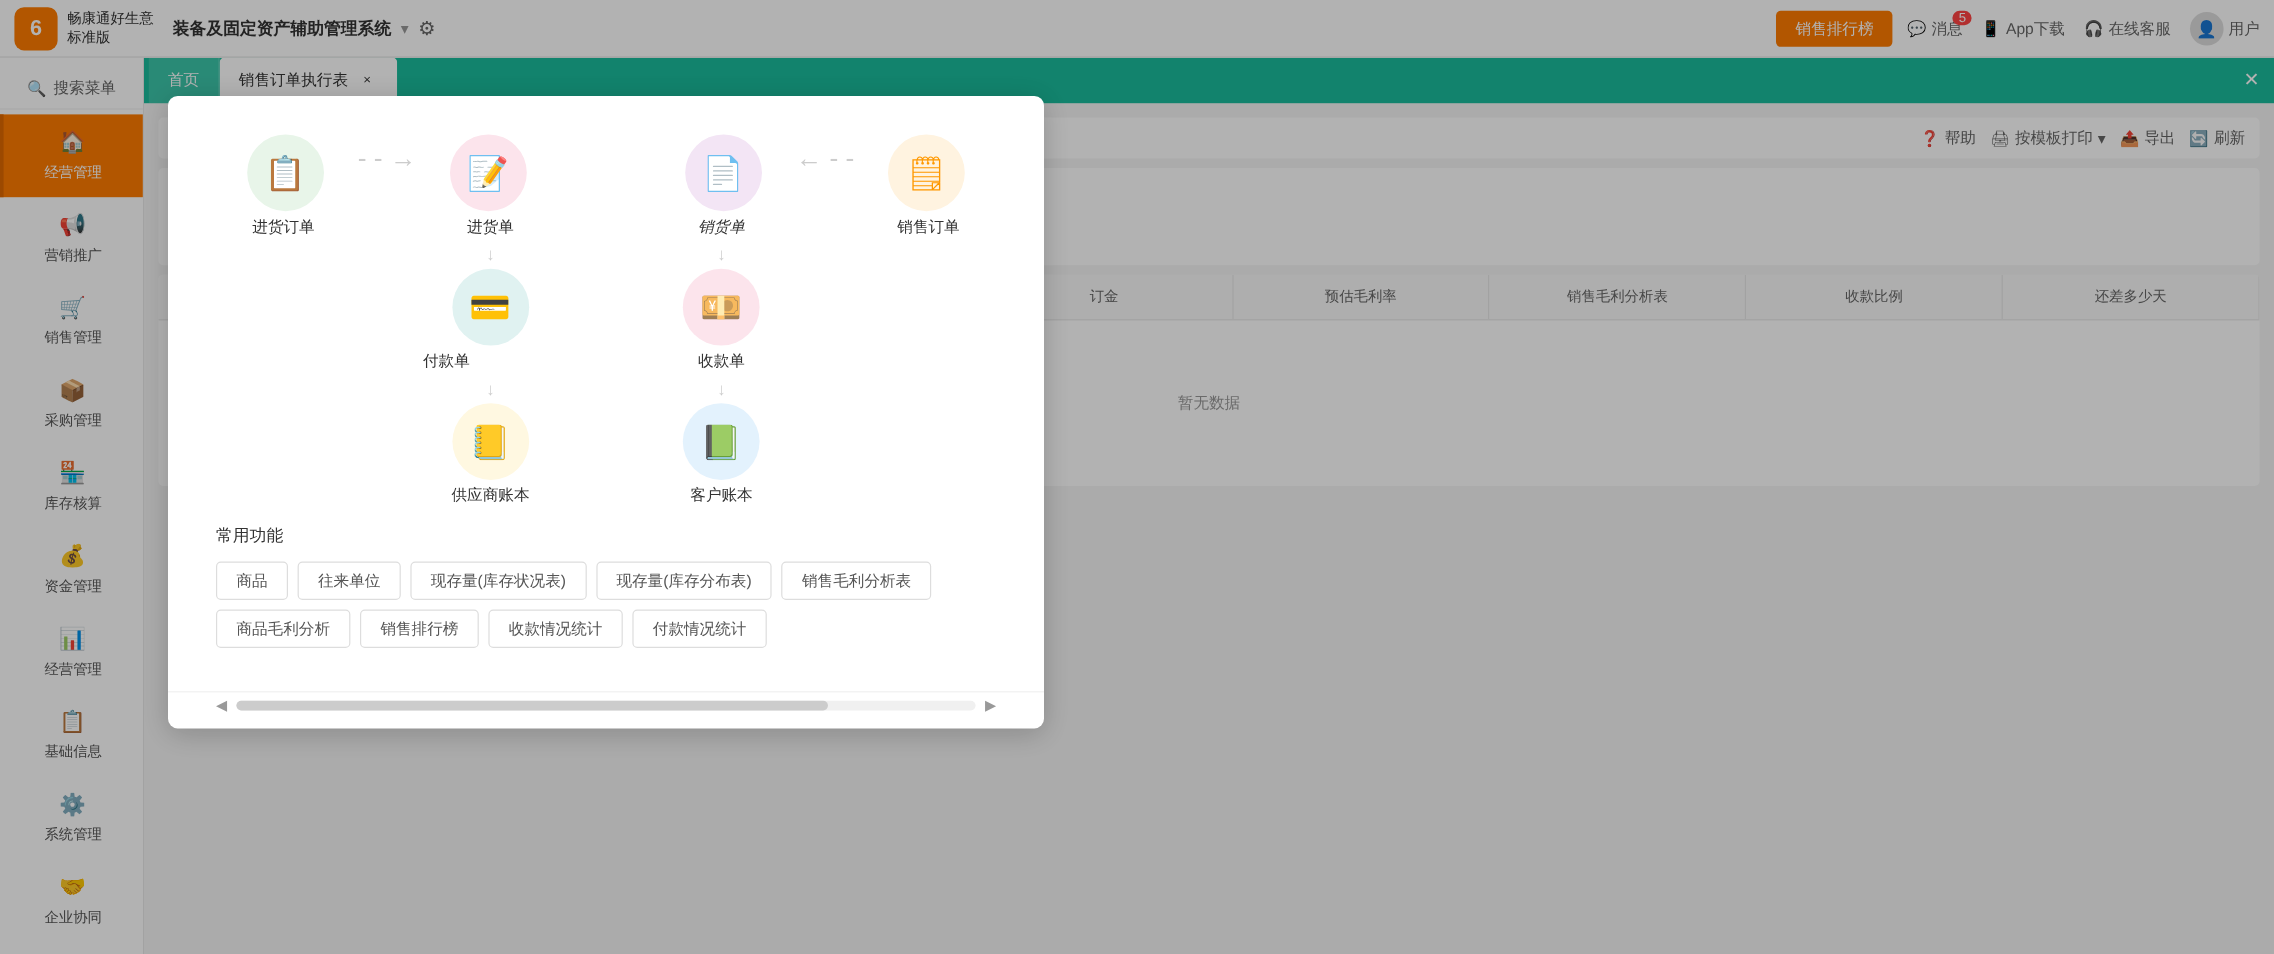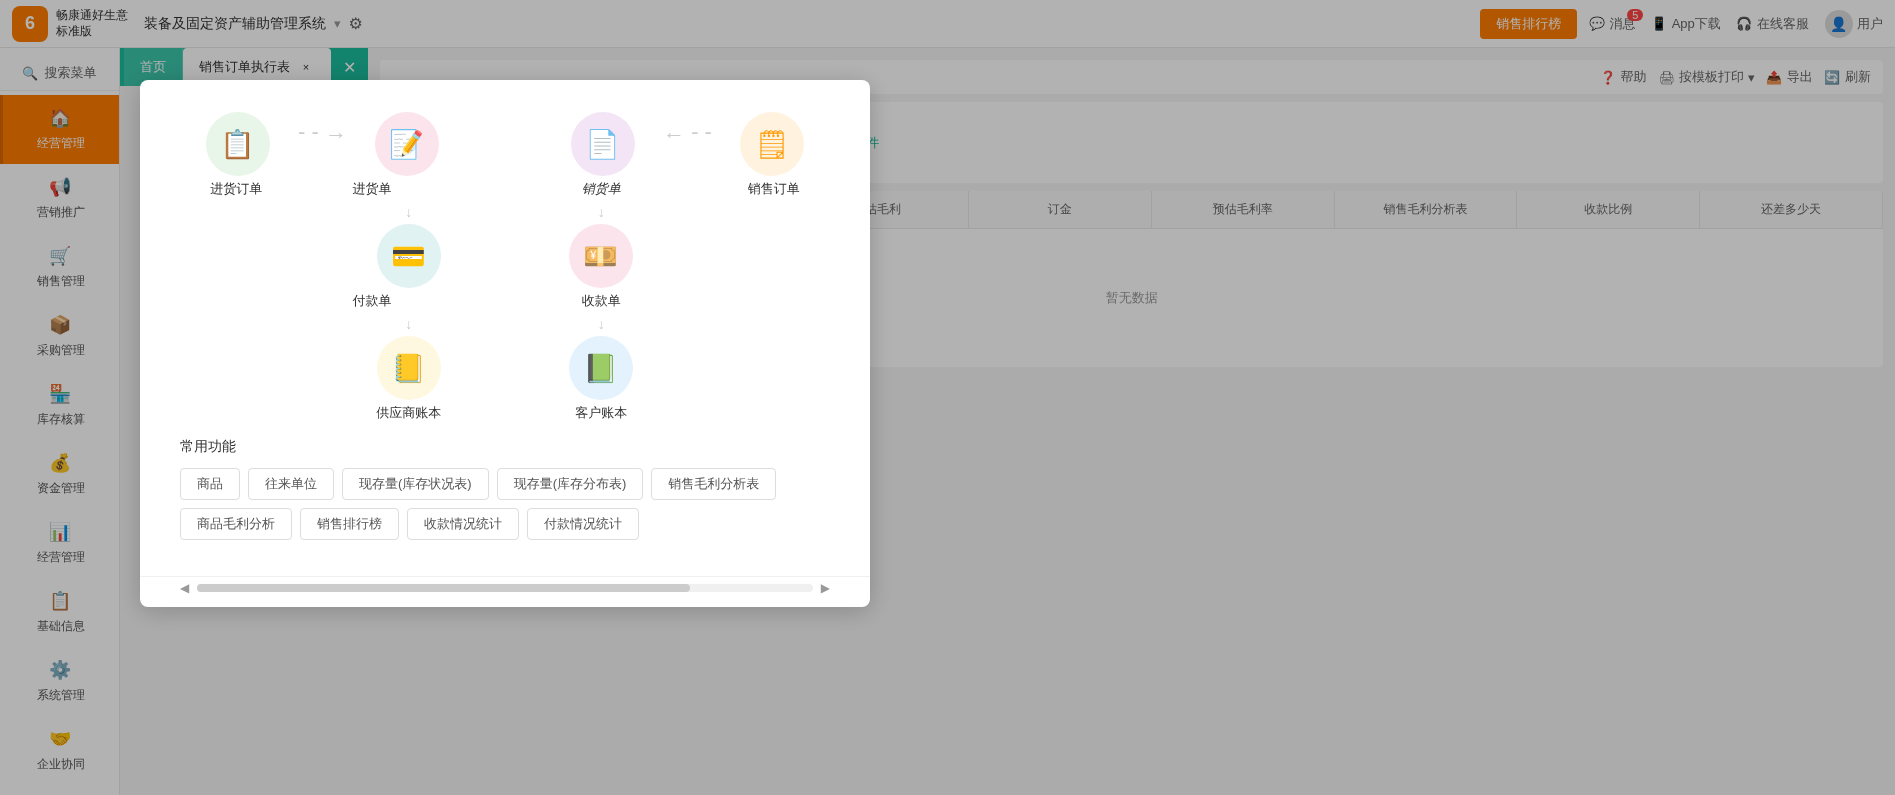--- a/index.html
+++ b/index.html
@@ -4,41 +4,41 @@
   <style>
     * { box-sizing: border-box; margin: 0; padding: 0; }
     body { font-family: 'Microsoft YaHei', Arial, sans-serif; font-size: 13px; background: #f0f2f5; overflow: hidden; width: 1895px; height: 795px; }
 
     
     .header { display: flex; align-items: center; height: 48px; background: #fff; border-bottom: 1px solid #e8e8e8; padding: 0 12px; gap: 12px; position: relative; z-index: 100; }
     .logo-area { display: flex; align-items: center; gap: 8px; width: 120px; }
     .logo-icon { width: 36px; height: 36px; background: #ff7c00; border-radius: 8px; display: flex; align-items: center; justify-content: center; color: white; font-size: 18px; font-weight: bold; }
     .logo-text { font-size: 12px; color: #333; line-height: 1.3; }
     .system-title { flex: 1; display: flex; align-items: center; gap: 8px; }
-    .system-name { font-size: 14px; color: #333; font-weight: 400; }
+    .system-name { font-size: 14px; color: #333; font-weight: 700; }
     .system-dropdown { color: #999; cursor: pointer; }
     .trial-btn { background: #ff7c00; color: white; border: none; padding: 6px 16px; border-radius: 4px; cursor: pointer; font-size: 13px; }
     .header-right { display: flex; align-items: center; gap: 16px; margin-left: auto; }
     .header-right-item { display: flex; align-items: center; gap: 4px; color: #666; cursor: pointer; font-size: 13px; position: relative; }
     .badge { background: #ff4444; color: white; border-radius: 10px; padding: 0 5px; font-size: 11px; position: absolute; top: -6px; right: -8px; min-width: 16px; text-align: center; }
     .user-avatar { width: 28px; height: 28px; border-radius: 50%; background: #ddd; display: flex; align-items: center; justify-content: center; color: #999; font-size: 14px; }
 
     
     .main-layout { display: flex; height: calc(795px - 48px); }
 
     
     .sidebar { width: 120px; background: #fff; border-right: 1px solid #e8e8e8; display: flex; flex-direction: column; align-items: center; padding-top: 8px; overflow-y: auto; }
     .sidebar-search { width: 100%; padding: 8px; display: flex; align-items: center; gap: 6px; color: #666; cursor: pointer; font-size: 13px; border-bottom: 1px solid #f0f0f0; margin-bottom: 4px; justify-content: center; }
     .sidebar-item { width: 100%; padding: 12px 8px; display: flex; flex-direction: column; align-items: center; gap: 6px; cursor: pointer; color: #555; font-size: 12px; border-left: 3px solid transparent; }
     .sidebar-item-icon { font-size: 18px; }
     .sidebar-quicknav { background: #ff7c00; color: white !important; border-radius: 0; width: 100%; }
     .sidebar-quicknav .sidebar-item-icon { color: white; }
 
     
-    .content-area { flex: 1; display: flex; flex-direction: row; overflow: hidden; background: #f5f5f5; }
+    .content-area { flex: 1; display: flex; flex-direction: column; overflow: hidden; background: #f5f5f5; }
 
     
     .tabs-bar { background: #1abc9c; display: flex; align-items: center; height: 38px; padding: 0 0 0 4px; }
     .tab { padding: 0 16px; height: 38px; display: flex; align-items: center; gap: 8px; cursor: pointer; font-size: 13px; color: rgba(255,255,255,0.85); border-right: 1px solid rgba(255,255,255,0.2); }
     .tab.home-tab { background: rgba(255,255,255,0.15); color: white; }
     .tab.active-tab { background: white; color: #333; border-radius: 4px 4px 0 0; }
     .tab-close-btn { width: 16px; height: 16px; display: flex; align-items: center; justify-content: center; border-radius: 50%; font-size: 11px; }
     .tabs-right-btn { margin-left: auto; color: white; padding: 0 12px; font-size: 16px; cursor: pointer; }
 
     
@@ -279,21 +279,21 @@
         </div>
         <div style="display:flex;align-items:center;color:#ccc;font-size:22px;padding:0 2px;padding-bottom:24px;">← - -</div>
         <div class="flow-node" style="align-items:center;">
           <div class="flow-circle flow-circle-orange">🗒</div>
         </div>
       </div>
 
       <div style="display:grid; grid-template-columns: 1fr auto 1fr auto 1fr auto 1fr; margin-bottom:6px;">
         <div class="flow-label" style="text-align:center;">进货订单</div>
         <div style="width:60px;"></div>
-        <div class="flow-label" style="text-align:left;">进货单</div>
+        <div class="flow-label" style="text-align:center;">进货单</div>
         <div style="width:80px;"></div>
         <div class="flow-label" style="text-align:center;font-style:italic;">销货单</div>
         <div style="width:60px;"></div>
         <div class="flow-label" style="text-align:center;">销售订单</div>
       </div>
 
       <div style="display:grid; grid-template-columns: 1fr auto 1fr auto 1fr auto 1fr; margin-bottom:4px;">
         <div></div>
         <div style="width:60px;"></div>
         <div style="text-align:center;color:#ccc;font-size:14px;">↓</div>

